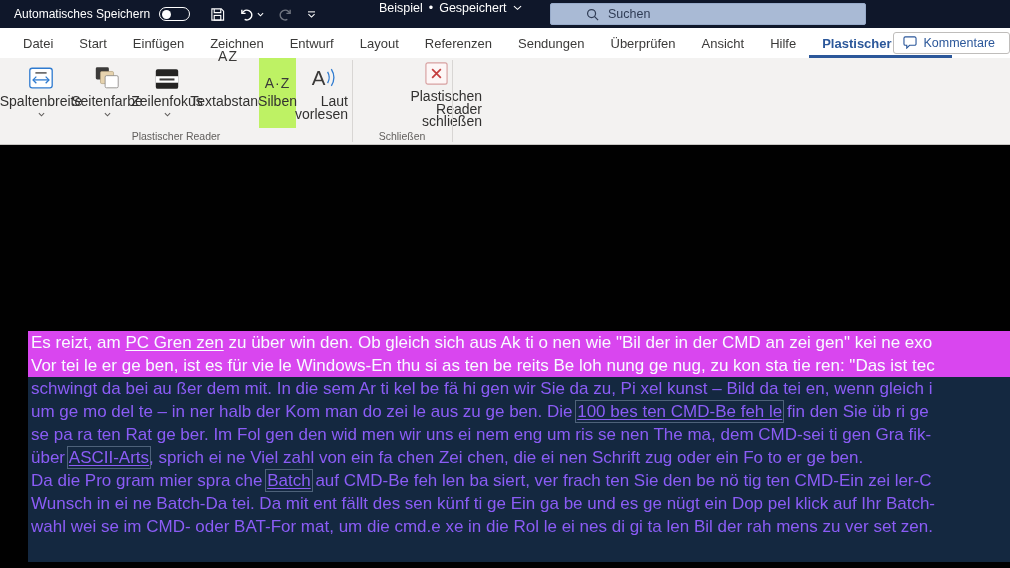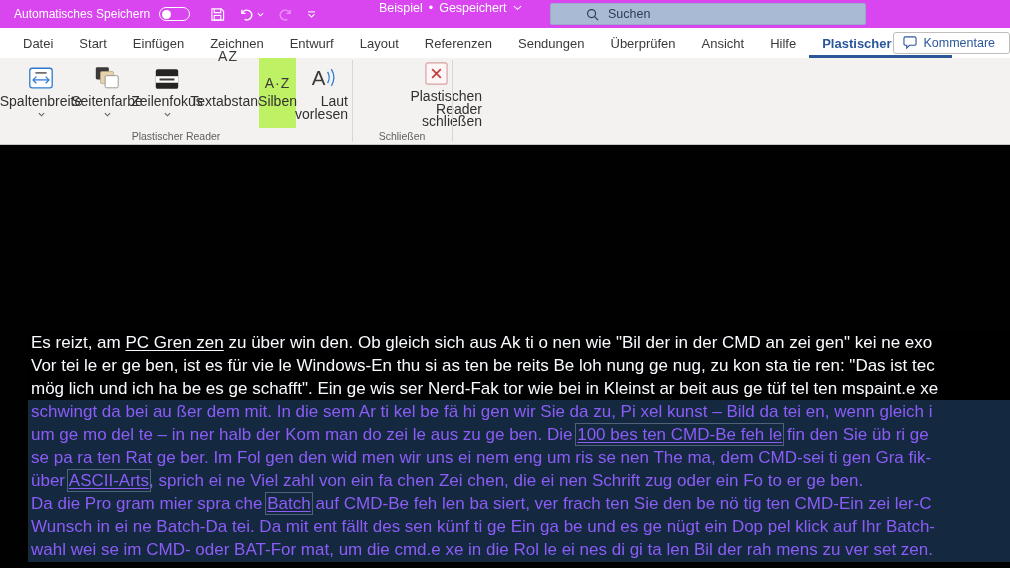--- a/index.html
+++ b/index.html
@@ -1,20 +1,20 @@
 <!DOCTYPE html>
 <html><head>
 <meta charset="utf-8">
 <style>
   * { margin:0; padding:0; box-sizing:border-box; }
   html,body { width:1010px; height:568px; overflow:hidden; }
   body { font-family:"Liberation Sans", sans-serif; background:#010101; position:relative; }
 
   
-  .titlebar { position:absolute; top:0; left:0; right:0; height:28px; background:#d946ef; display:flex; align-items:center; color:#fff; }
+  .titlebar { position:absolute; top:0; left:0; right:0; height:28px; background:#0f172a; display:flex; align-items:center; color:#fff; }
   .autosave { display:flex; align-items:center; margin-left:14px; font-size:12px; gap:9px; }
   .toggle { width:31px; height:14px; border:1px solid #fff; border-radius:8px; position:relative; }
   .toggle .knob { position:absolute; left:2px; top:1.5px; width:9px; height:9px; background:#fff; border-radius:50%; }
   .qat { display:flex; align-items:center; margin-left:20px; gap:14px; }
   .qat .qbtn { display:flex; align-items:center; gap:3px; }
   .dimmed { opacity:.4; }
   .doc-title { position:absolute; left:379px; top:0; height:16px; display:flex; align-items:center; font-size:12.5px; gap:6px; color:#fff; }
   .searchbox { position:absolute; left:550px; top:3px; width:316px; height:22px; background:#a9bad5; border:1px solid #97aac9; border-radius:2px; display:flex; align-items:center; gap:9px; padding-left:35px; font-size:12.5px; color:#2f3c55; }
 
   
@@ -31,21 +31,21 @@
   .rbtn .chev { margin-top:4px; }
   .rbtn.sel { background:#bef264; padding-top:3px; top:0; height:70px; }
   .az-txt { font-size:14px; color:#3b3a39; letter-spacing:1px; }
   .grp-lbl { position:absolute; top:72px; font-size:10.5px; color:#605e5c; text-align:center; }
   .rdiv { position:absolute; top:2px; height:82px; width:1px; background:#d8d6d4; }
 
   
   .docarea { position:absolute; top:145px; left:0; right:0; bottom:0; background:#010101; }
   .panel { position:absolute; left:28px; right:0; top:186px; height:231px; background:#142840; overflow:hidden; }
   .doc-line { height:23px; line-height:23px; font-size:17px; color:#8b5cf6; white-space:nowrap; padding-left:3px; }
-  .doc-line.hl { background:#000000; color:#f8fbff; }
+  .doc-line.hl { background:#d946ef; color:#f8fbff; }
   .doclink { text-decoration:underline; text-underline-offset:2px; }
   .boxed { outline:1px solid rgba(125,145,170,.55); outline-offset:1px; }
 </style>
 </head>
 <body>
 
 <div class="titlebar">
   <div class="autosave">
     <span>Automatisches Speichern</span>
     <span class="toggle">
@@ -214,21 +214,20 @@
 
   <div class="grp-lbl" style="left:0;width:352px;">Plastischer Reader</div>
   <div class="grp-lbl" style="left:352px;width:100px;">Schließen</div>
 </div>
 
 <div class="docarea">
   <div class="panel">
     <div>
         <div class="doc-line hl"><span>Es reizt, am </span><span class="doclink">PC Gren zen</span><span> zu über win den. Ob gleich sich aus Ak ti o nen wie "Bil der in der CMD an zei gen" kei ne exo</span></div>
         <div class="doc-line hl"><span>Vor tei le er ge ben, ist es für vie le Windows-En thu si as ten be reits Be loh nung ge nug, zu kon sta tie ren: "Das ist tec</span></div>
-        <div class="doc-line hl"><span>mög lich und ich ha be es ge schafft". Ein ge wis ser Nerd-Fak tor wie bei in Kleinst ar beit aus ge tüf tel ten mspaint.e xe</span></div>
         <div class="doc-line"><span>schwingt da bei au ßer dem mit. In die sem Ar ti kel be fä hi gen wir Sie da zu, Pi xel kunst – Bild da tei en, wenn gleich i</span></div>
         <div class="doc-line"><span>um ge mo del te – in ner halb der Kom man do zei le aus zu ge ben. Die </span><span class="doclink boxed">100 bes ten CMD-Be feh le</span><span> fin den Sie üb ri ge</span></div>
         <div class="doc-line"><span>se pa ra ten Rat ge ber. Im Fol gen den wid men wir uns ei nem eng um ris se nen The ma, dem CMD-sei ti gen Gra fik-</span></div>
         <div class="doc-line"><span>über </span><span class="doclink boxed">ASCII-Arts</span><span>, sprich ei ne Viel zahl von ein fa chen Zei chen, die ei nen Schrift zug oder ein Fo to er ge ben.</span></div>
         <div class="doc-line"><span>Da die Pro gram mier spra che </span><span class="doclink boxed">Batch</span><span> auf CMD-Be feh len ba siert, ver frach ten Sie den be nö tig ten CMD-Ein zei ler-C</span></div>
         <div class="doc-line"><span>Wunsch in ei ne Batch-Da tei. Da mit ent fällt des sen künf ti ge Ein ga be und es ge nügt ein Dop pel klick auf Ihr Batch-</span></div>
         <div class="doc-line"><span>wahl wei se im CMD- oder BAT-For mat, um die cmd.e xe in die Rol le ei nes di gi ta len Bil der rah mens zu ver set zen.</span></div>
       </div>
   </div>
 </div>

